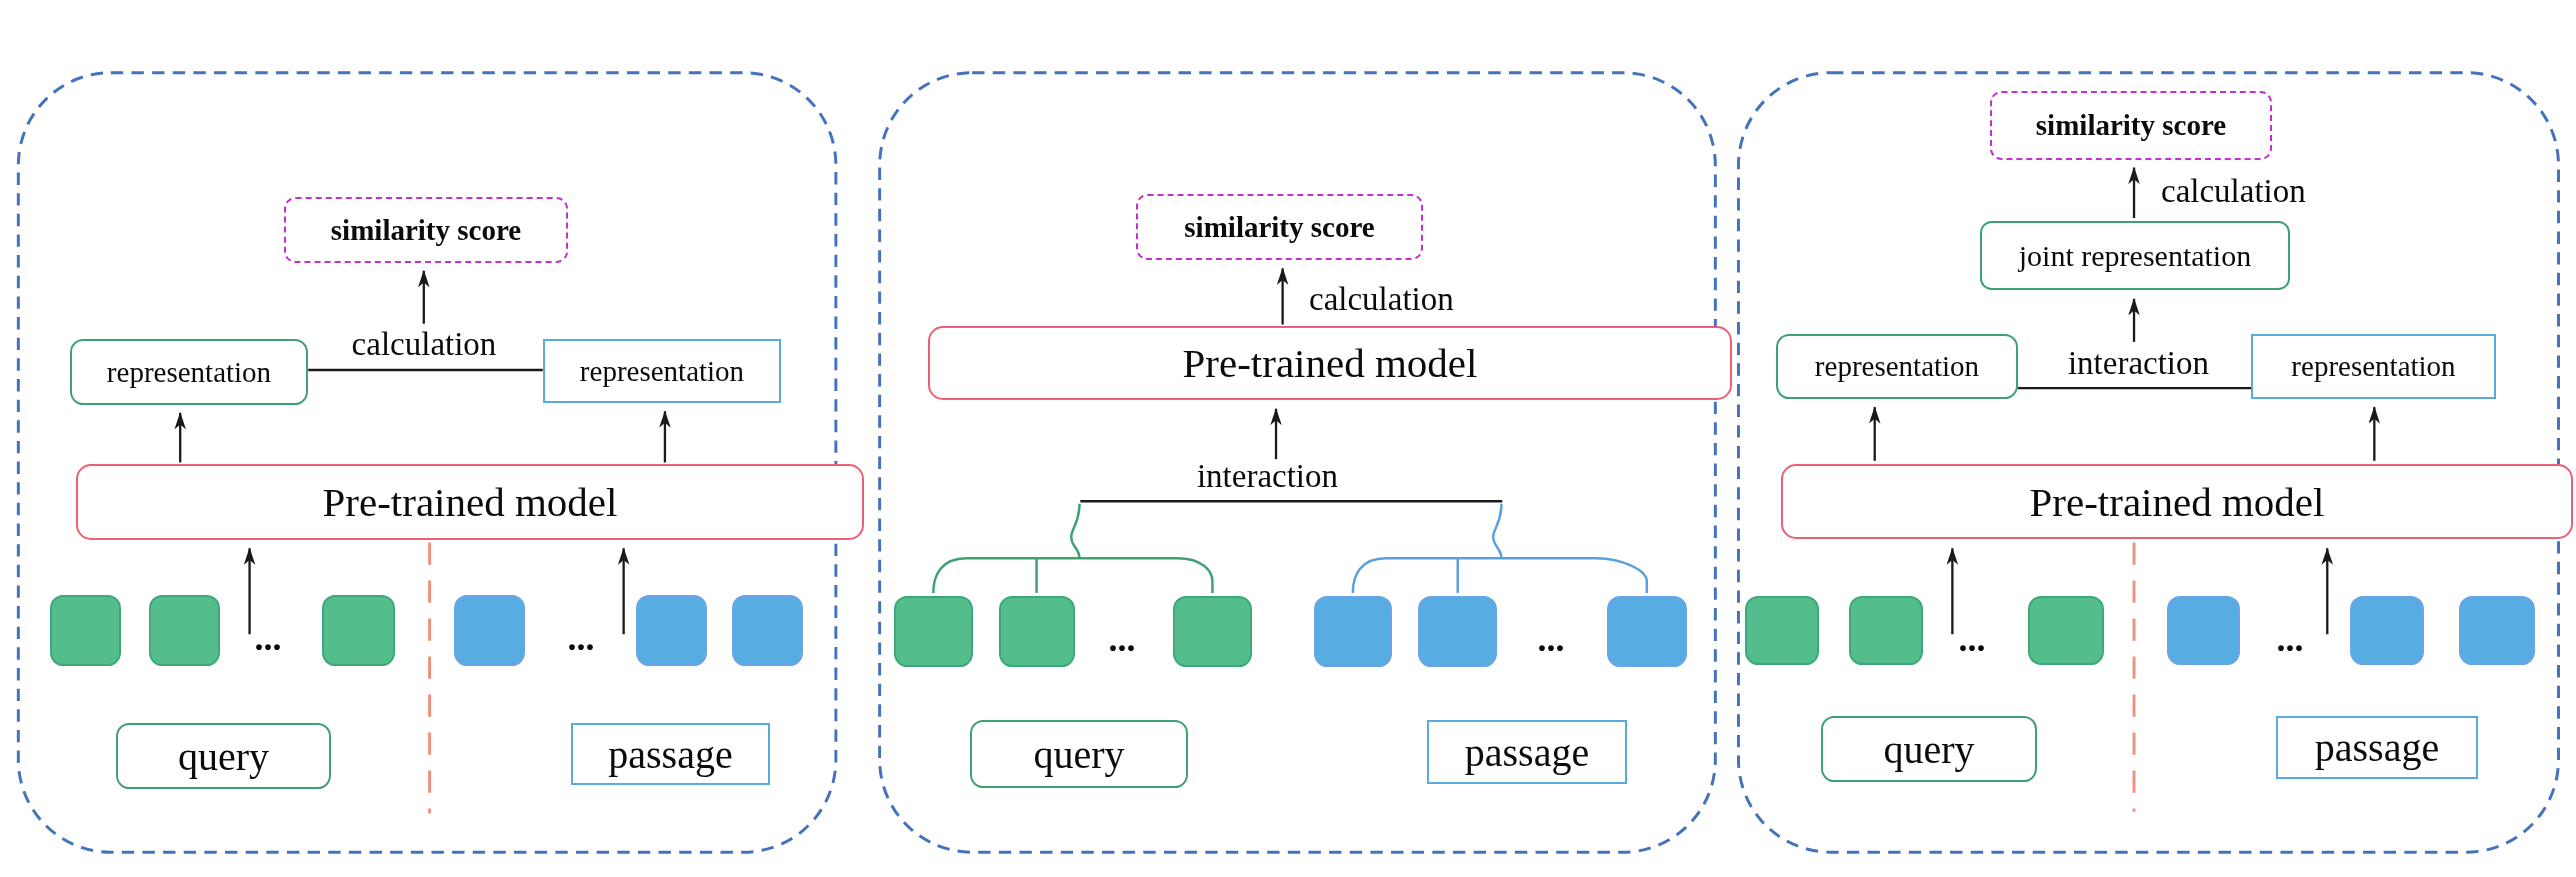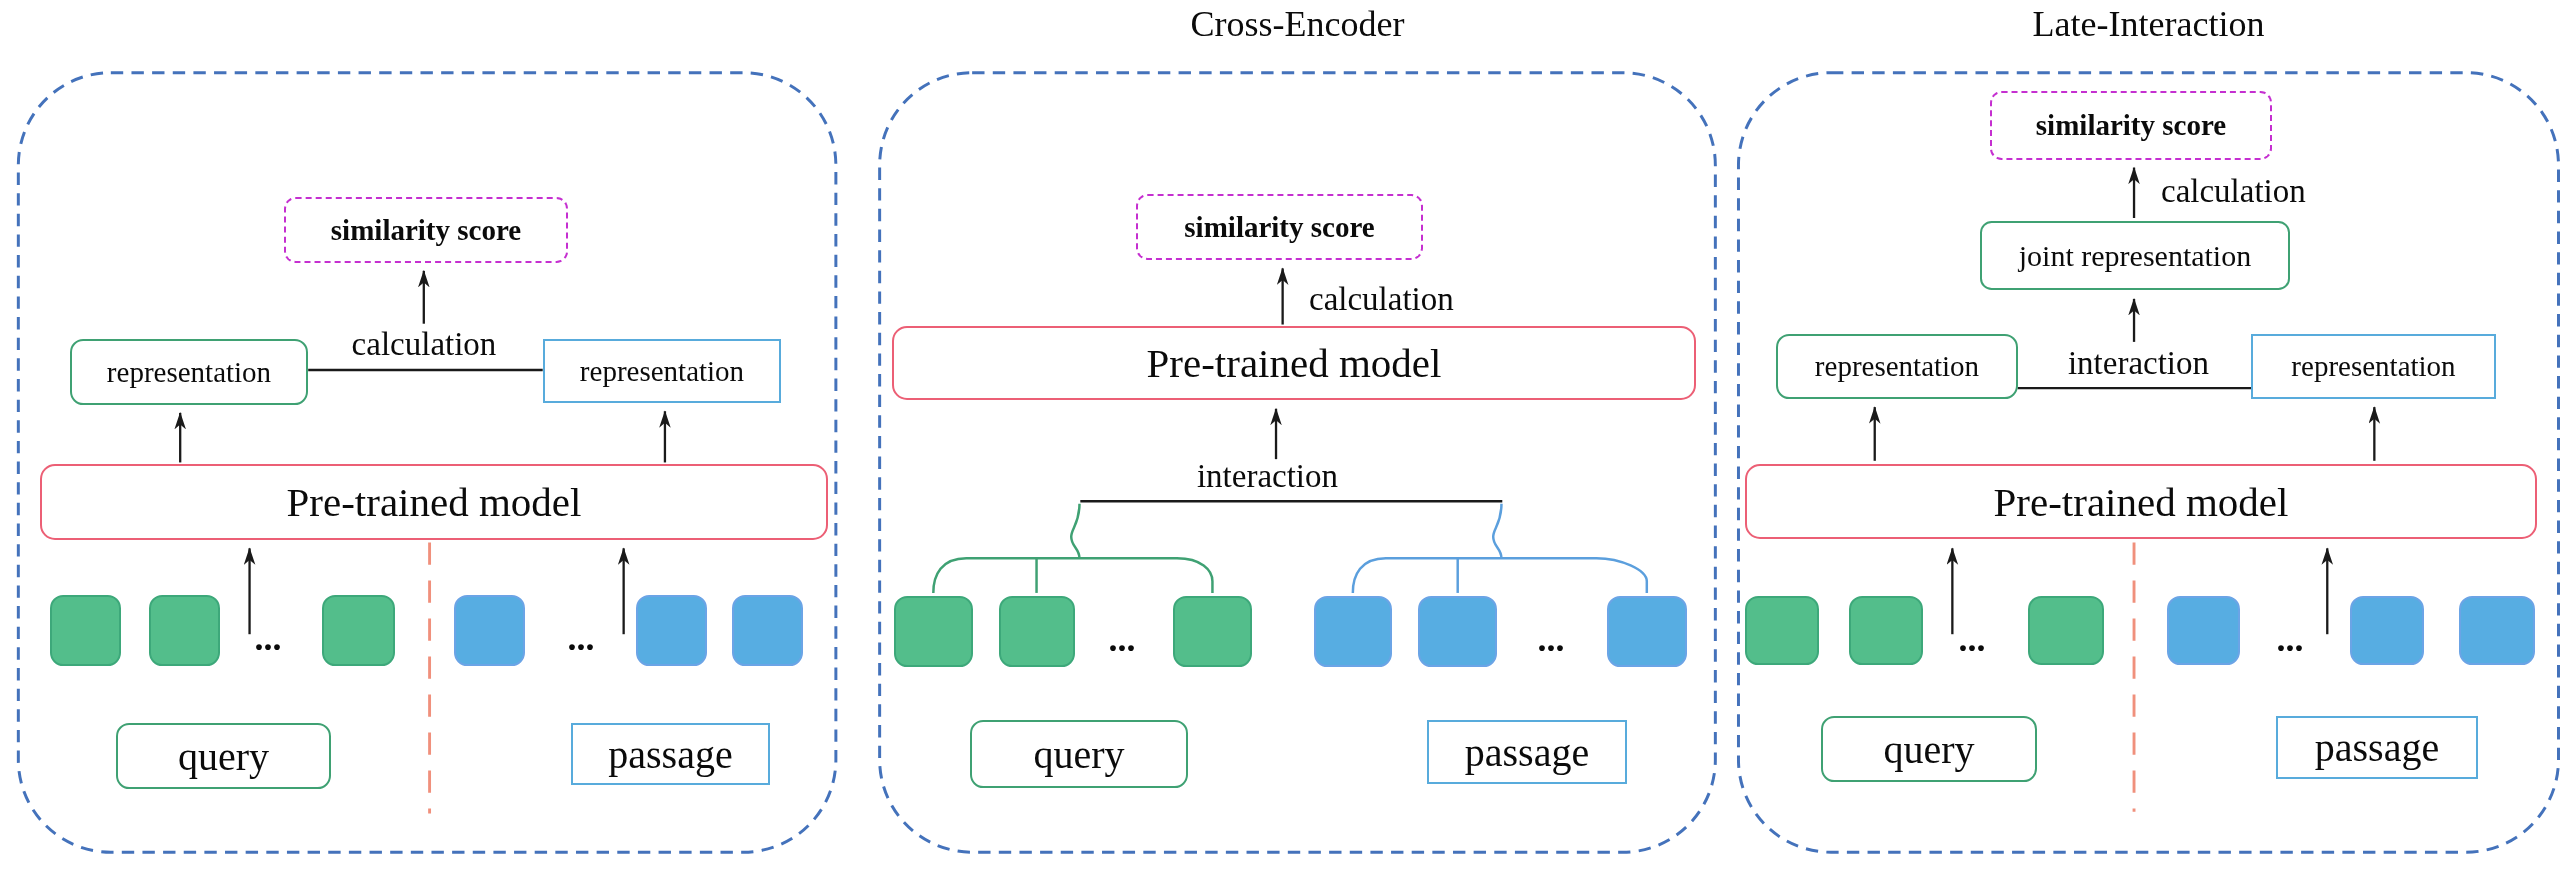--- a/index.html
+++ b/index.html
@@ -16,21 +16,21 @@
   .brg{fill:none;stroke:var(--brace-green);stroke-width:3;}
   .brb{fill:none;stroke:var(--brace-blue);stroke-width:3;}
   .t{position:absolute;text-align:center;}
   .title{font-size:36px;}
   .lbl{font-size:33px;}
   .lbl.left{text-align:left;}
   .box{position:absolute;box-sizing:border-box;display:flex;align-items:center;justify-content:center;background:#ffffff;}
   .sim{border:2.9px dashed var(--magenta);border-radius:11.6px;font-size:29px;font-weight:bold;}
   .repg{border:2.5px solid var(--green);border-radius:13.2px;font-size:29px;}
   .repb{border:2.5px solid var(--blue);font-size:29px;}
-  .model{border:2.5px solid var(--model-border);border-radius:15px;font-size:41px;}
+  .model{border:2.5px solid var(--model-border);border-radius:15px;font-size:41px;margin-left:36px;}
   .joint{border:2.5px solid var(--green);border-radius:11.6px;font-size:30px;}
   .qbox{border:2.9px solid var(--green);border-radius:13.2px;font-size:40px;}
   .pbox{border:2.9px solid var(--blue);font-size:40px;}
   .tok{position:absolute;box-sizing:border-box;border-radius:13.2px;}
   .tokg{background:var(--token-green-fill);border:2.1px solid var(--token-green-border);}
   .tokb{background:var(--token-blue-fill);border:2.1px solid var(--token-blue-border);}
   .dots{position:absolute;font-size:36px;font-weight:bold;text-align:center;height:50px;line-height:50px;}
 </style>
 </head>
 <body>
@@ -100,21 +100,20 @@
   <div class="dots" style="left:548px;top:613px;width:66px;">...</div>
   <div class="tok tokb" style="left:636px;top:595px;width:71px;height:71px;"></div>
   <div class="tok tokb" style="left:732px;top:595px;width:71px;height:71px;"></div>
   <div class="box qbox" style="left:116px;top:723px;width:215px;height:66px;">
     <span>query</span>
   </div>
   <div class="box pbox" style="left:571px;top:723px;width:199px;height:62px;">
     <span>passage</span>
   </div>
 
-  <div class="t title" style="left:967px;top:3.3px;width:661px;">Cross-Encoder</div>
   <div class="box sim" style="left:1136px;top:194px;width:287px;height:66px;">
     <span>similarity score</span>
   </div>
   <div class="t lbl left" style="left:1309px;top:281px;width:264px;">calculation</div>
   <div class="box model" style="left:892px;top:326px;width:804px;height:74px;">
     <span>Pre-trained model</span>
   </div>
   <div class="t lbl" style="left:1152px;top:458px;width:231px;">interaction</div>
   <div class="tok tokg" style="left:894px;top:596px;width:79px;height:71px;"></div>
   <div class="tok tokg" style="left:999px;top:596px;width:76px;height:71px;"></div>
@@ -124,21 +123,20 @@
   <div class="tok tokb" style="left:1418px;top:596px;width:79px;height:71px;"></div>
   <div class="dots" style="left:1518px;top:614px;width:66px;">...</div>
   <div class="tok tokb" style="left:1607px;top:596px;width:80px;height:71px;"></div>
   <div class="box qbox" style="left:970px;top:720px;width:218px;height:68px;">
     <span>query</span>
   </div>
   <div class="box pbox" style="left:1427px;top:720px;width:200px;height:64px;">
     <span>passage</span>
   </div>
 
-  <div class="t title" style="left:1818px;top:3.3px;width:661px;">Late-Interaction</div>
   <div class="box sim" style="left:1990px;top:91px;width:282px;height:69px;">
     <span>similarity score</span>
   </div>
   <div class="t lbl left" style="left:2161px;top:173px;width:264px;">calculation</div>
   <div class="box joint" style="left:1980px;top:221px;width:310px;height:69px;">
     <span>joint representation</span>
   </div>
   <div class="t lbl" style="left:2023px;top:345px;width:231px;">interaction</div>
   <div class="box repg" style="left:1776px;top:334px;width:242px;height:65px;">
     <span>representation</span>

